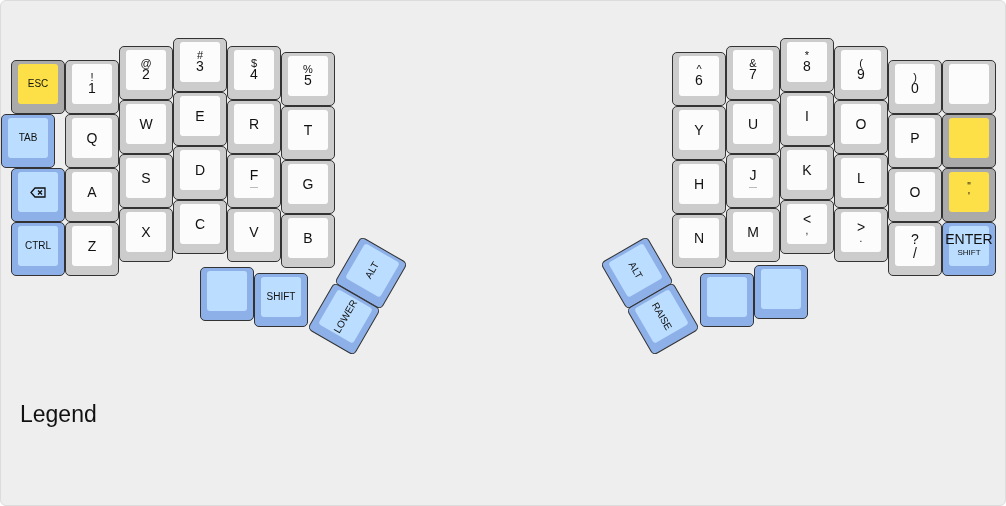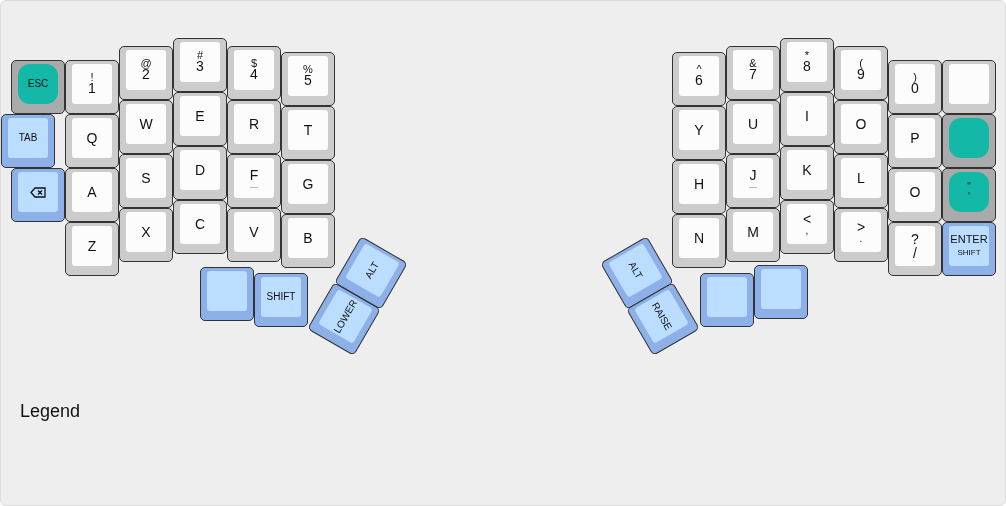--- a/index.html
+++ b/index.html
@@ -17,30 +17,30 @@
     border:1px solid #333; border-radius:5px;
     background:#cccccc;
   }
   .key .top {
     position:absolute; left:6px; top:3px; width:40px; height:40px;
     border-radius:3px; background:#fcfcfc;
     display:flex; flex-direction:column; align-items:center; justify-content:center;
     color:#111;
   }
   .key.gray { background:#aaaaaa; }
-  .key.gray .top { background:#14b8a6;border-radius:12px; }
+  .key.gray .top { background:#fde047; }
   .key.blue { background:#8eb0e8; }
   .key.blue .top { background:#bbddff; }
   .lbl-main { font-size:14px; line-height:14px; }
   .lbl-small { font-size:10px; line-height:10px; }
   .lbl-shift { font-size:11px; line-height:9px; }
   .lbl-num { font-size:14px; line-height:13px; }
   .homing { width:8px; height:1px; background:#bbb; margin-top:5px; }
   .rot { transform-origin:center center; }
-  .legend-title { position:absolute; left:19px; top:400px; font-size:18px; color:#111; }
+  .legend-title { position:absolute; left:19px; top:400px; font-size:23px; color:#111; }
   .legend-key {
     position:absolute; left:10px; top:442px; width:95px; height:54px; box-sizing:border-box;
     border:1px solid #333; border-radius:5px; background:#8eb0e8;
   }
   .legend-key .top {
     position:absolute; left:6px; top:3px; width:81px; height:40px; border-radius:3px;
     background:#bbddff; font-size:13px; line-height:14px; color:#111;
     padding:3px 0 0 2px; box-sizing:border-box;
   }
 </style>
@@ -60,20 +60,25 @@
       </div>
     </div>
   <div class="key blue" style="left:10px;top:167px">
       <div class="top">
     <svg width="16" height="11" viewBox="0 0 16 11">
           <path d="M5 1 H15 V10 H5 L1 5.5 Z" fill="none" stroke="#111" stroke-width="1.3"></path>
           <path d="M8 3.5 L12 7.5 M12 3.5 L8 7.5" stroke="#111" stroke-width="1.3"></path>
         </svg>
   </div>
     </div>
+  <div class="key blue" style="left:10px;top:221px">
+      <div class="top">
+        <span class="lbl-small">CTRL</span>
+      </div>
+    </div>
 
   <div class="key" style="left:64px;top:59px">
       <div class="top">
         <span class="lbl-shift">!</span>
         <span class="lbl-num">1</span>
       </div>
     </div>
   <div class="key" style="left:64px;top:113px">
       <div class="top">
         <span class="lbl-main">Q</span>
@@ -325,21 +330,21 @@
       </div>
     </div>
   <div class="key gray" style="left:941px;top:167px">
       <div class="top">
         <span class="lbl-small">"</span>
         <span class="lbl-small">'</span>
       </div>
     </div>
   <div class="key blue" style="left:941px;top:221px">
       <div class="top">
-        <span class="lbl-small" style="font-size:11px">ENTER</span>
+        <span class="lbl-small" style="font-size:14px">ENTER</span>
         <span class="lbl-small" style="font-size:8px;margin-top:4px">SHIFT</span>
       </div>
     </div>
 
   <div class="key blue rot" style="left:609px;top:245px;transform:rotate(-30deg)">
       <div class="top">
         <span class="lbl-small" style="transform:rotate(90deg)">ALT</span>
       </div>
     </div>
   <div class="key blue rot" style="left:635px;top:291px;transform:rotate(-30deg)">

